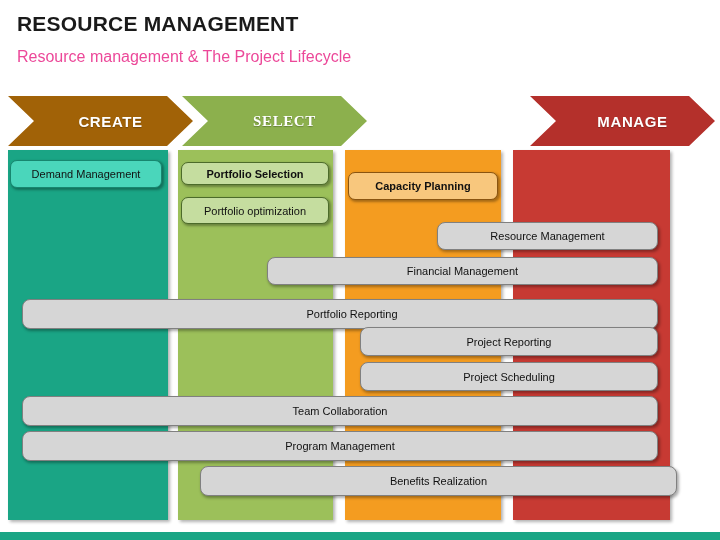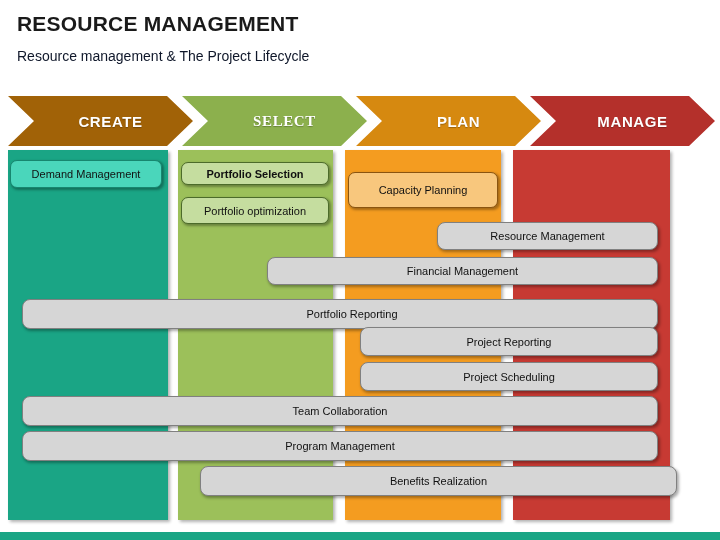--- a/index.html
+++ b/index.html
@@ -13,21 +13,21 @@
   .stage{position:absolute;left:0;top:0;width:720px;height:540px;}
 
   
   #page-title{
     position:absolute;left:17px;top:12px;
     font-size:21px;font-weight:bold;color:#1a1a1a;
     letter-spacing:.2px;white-space:nowrap;
   }
   #page-subtitle{
     position:absolute;left:17px;top:48px;
-    font-size:14px;font-weight:normal;color:#0f172a;
+    font-size:16px;font-weight:normal;color:#ec4899;
     white-space:nowrap;
   }
 
   
   #chevron-row{position:absolute;left:0;top:96px;width:720px;height:50px;}
   .chevron{
     position:absolute;top:0;height:50px;
     clip-path:polygon(0 0, calc(100% - 26px) 0, 100% 50%, calc(100% - 26px) 100%, 0 100%, 26px 50%);
     display:flex;align-items:center;justify-content:center;
     box-sizing:border-box;padding-left:20px;
@@ -83,33 +83,30 @@
       <div class="col" style="left: 513px; top: 150px; width: 157px; height: 370px; background: rgb(199, 58, 51);"></div>
     </div>
 
   <div id="chevron-row">
       <div class="chevron" style="left: 8px; width: 185px; background: #a16207; z-index: 10;">
         <span class="chevron-label">CREATE</span>
       </div>
       <div class="chevron" style="left: 182px; width: 185px; background: rgb(140, 176, 77); z-index: 9; font-family: Liberation Serif, serif;">
         <span class="chevron-label">SELECT</span>
       </div>
-      <div class="chevron" style="left: 356px; width: 185px; background: rgb(214, 137, 16); z-index: 8;">
-        <span class="chevron-label">PLAN</span>
-      </div>
       <div class="chevron" style="left: 530px; width: 185px; background: rgb(180, 48, 43); z-index: 7;">
         <span class="chevron-label">MANAGE</span>
       </div>
     </div>
 
   <div id="items-layer">
       <div class="pill teal" style="left: 10px; top: 160px; width: 152px; height: 28px;">Demand Management</div>
       <div class="pill green" style="left: 181px; top: 162px; width: 148px; height: 23px; font-weight: bold;">Portfolio Selection</div>
       <div class="pill green" style="left: 181px; top: 197px; width: 148px; height: 27px;">Portfolio optimization</div>
-      <div class="pill orange" style="left: 348px; top: 172px; width: 150px; height: 36px;">Capacity Planning</div>
+      <div class="pill orange" style="left: 348px; top: 172px; width: 150px; height: 28px; font-weight: bold;">Capacity Planning</div>
     </div>
 
   <div id="bars-layer">
       <div class="bar" style="left: 437px; top: 222px; width: 221px; height: 28px;">Resource Management</div>
       <div class="bar" style="left: 267px; top: 257px; width: 391px; height: 28px;">Financial Management</div>
       <div class="bar" style="left: 22px; top: 299px; width: 636px; height: 30px; padding-left: 24px;">Portfolio Reporting</div>
       <div class="bar" style="left: 360px; top: 327px; width: 298px; height: 29px;">Project Reporting</div>
       <div class="bar" style="left: 360px; top: 362px; width: 298px; height: 29px;">Project Scheduling</div>
       <div class="bar" style="left: 22px; top: 396px; width: 636px; height: 30px;">Team Collaboration</div>
       <div class="bar" style="left: 22px; top: 431px; width: 636px; height: 30px;">Program Management</div>

